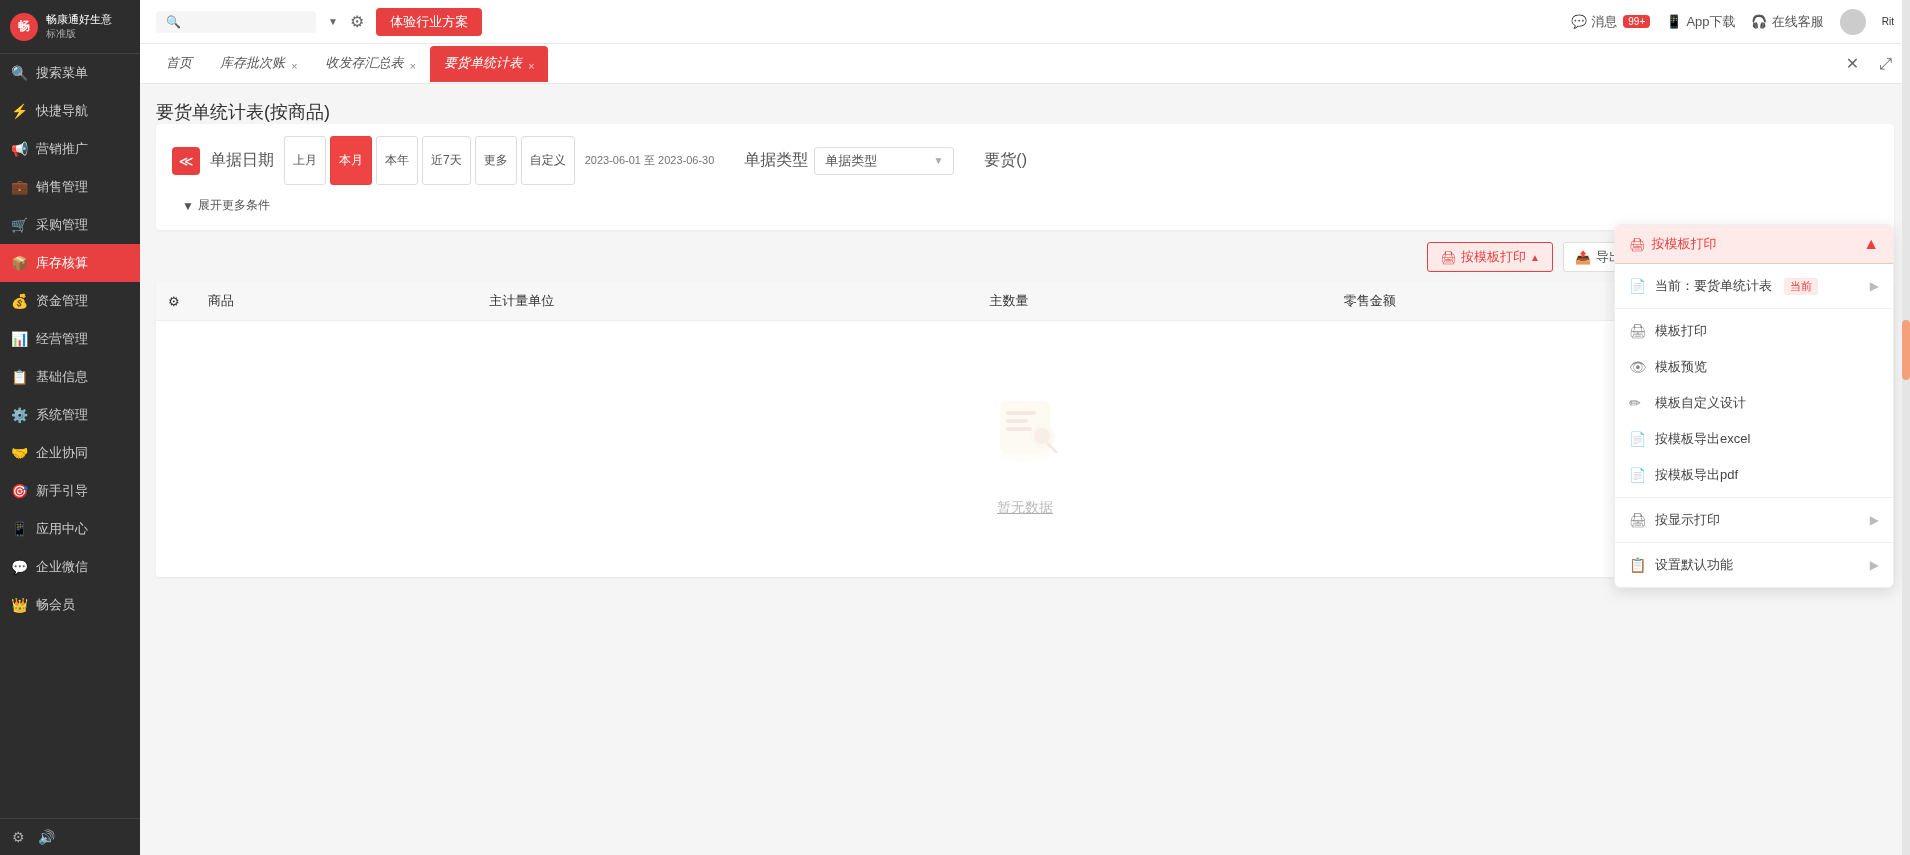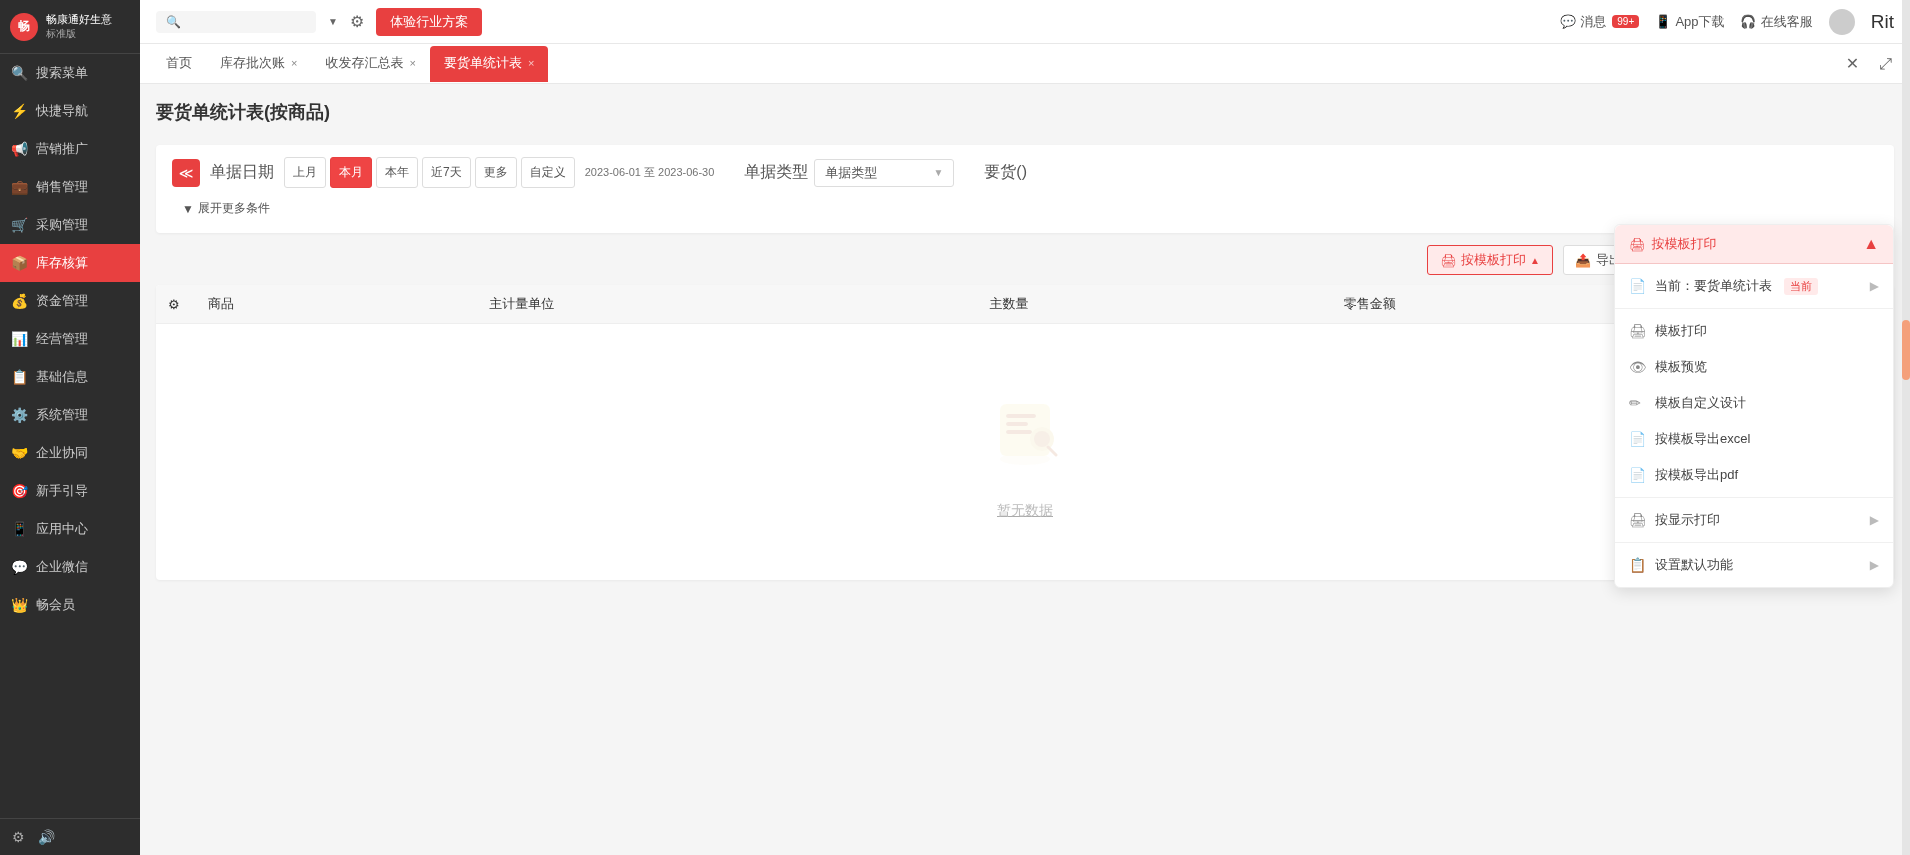--- a/index.html
+++ b/index.html
@@ -100,42 +100,42 @@
       height: 40px;
       gap: 0;
     }
     .tab {
       padding: 8px 14px;
       font-size: 13px;
       color: #555;
       cursor: pointer;
       border-bottom: 2px solid transparent;
       white-space: nowrap;
-      display: flex; align-items: center; gap: 6px;
+      display: flex; align-items: flex-end; gap: 6px; font-style: italic;
     }
     .tab.active { color: #e84040; background: #e84040; color: #fff; border-radius: 4px 4px 0 0; padding: 8px 14px; }
     .tab-close { font-size: 11px; opacity: 0.7; }
     .tabs-actions { margin-left: auto; display: flex; gap: 8px; }
     .tab-action-btn { background: none; border: none; cursor: pointer; font-size: 16px; color: #666; padding: 2px 6px; }
 
     
     .content {
       flex: 1;
       overflow: auto;
       background: #f5f5f5;
       padding: 16px;
       position: relative;
     }
 
     
     .page-title {
       font-size: 18px;
-      font-weight: bold;
+      font-weight: normal;
       color: #333;
-      margin-bottom: 21px;
+      margin-bottom: 0;
     }
 
     
     .filter-card {
       background: #fff;
       border-radius: 4px;
       padding: 12px 16px;
       margin-bottom: 12px;
       box-shadow: 0 1px 3px rgba(0,0,0,0.05);
     }
@@ -144,21 +144,21 @@
     }
     .filter-toggle {
       width: 28px; height: 28px;
       background: #e84040; color: #fff;
       border-radius: 4px; display: flex; align-items: center; justify-content: center;
       cursor: pointer; font-size: 14px;
     }
     .filter-label { color: #555; font-size: 16px; white-space: nowrap; }
     .date-btns { display: flex; gap: 4px; align-items: center; }
     .date-btn {
-      padding: 6px 8px; border: 1px solid #ddd; border-radius: 3px;
+      padding: 15px 8px; border: 1px solid #ddd; border-radius: 3px;
       cursor: pointer; font-size: 12px; color: #555; background: #fff;
     }
     .date-btn.active { background: #ef4444; color: #fff; border-color: #e84040; }
     .date-range { font-size: 11px; color: #737373; }
     .filter-select {
       border: 1px solid #ddd; border-radius: 3px; padding: 4px 10px;
       font-size: 13px; color: #555; background: #fff; cursor: pointer;
       min-width: 140px; display: flex; align-items: center; gap: 4px;
     }
     .expand-more {
@@ -362,21 +362,21 @@
       </div>
       <div class="topbar-right-item">
         <span>📱</span>
         <span>App下载</span>
       </div>
       <div class="topbar-right-item">
         <span>🎧</span>
         <span>在线客服</span>
       </div>
       <div class="avatar"></div>
-      <span style="font-size:19px;color:#333;">Rit</span>
+      <span style="font-size:10px;color:#333;">Rit</span>
     </div>
   </div>
 
   <div class="tabs">
     <div class="tab">
       <span>首页</span>
     </div>
     <div class="tab">
       <span>库存批次账</span>
       <span class="tab-close">×</span>

